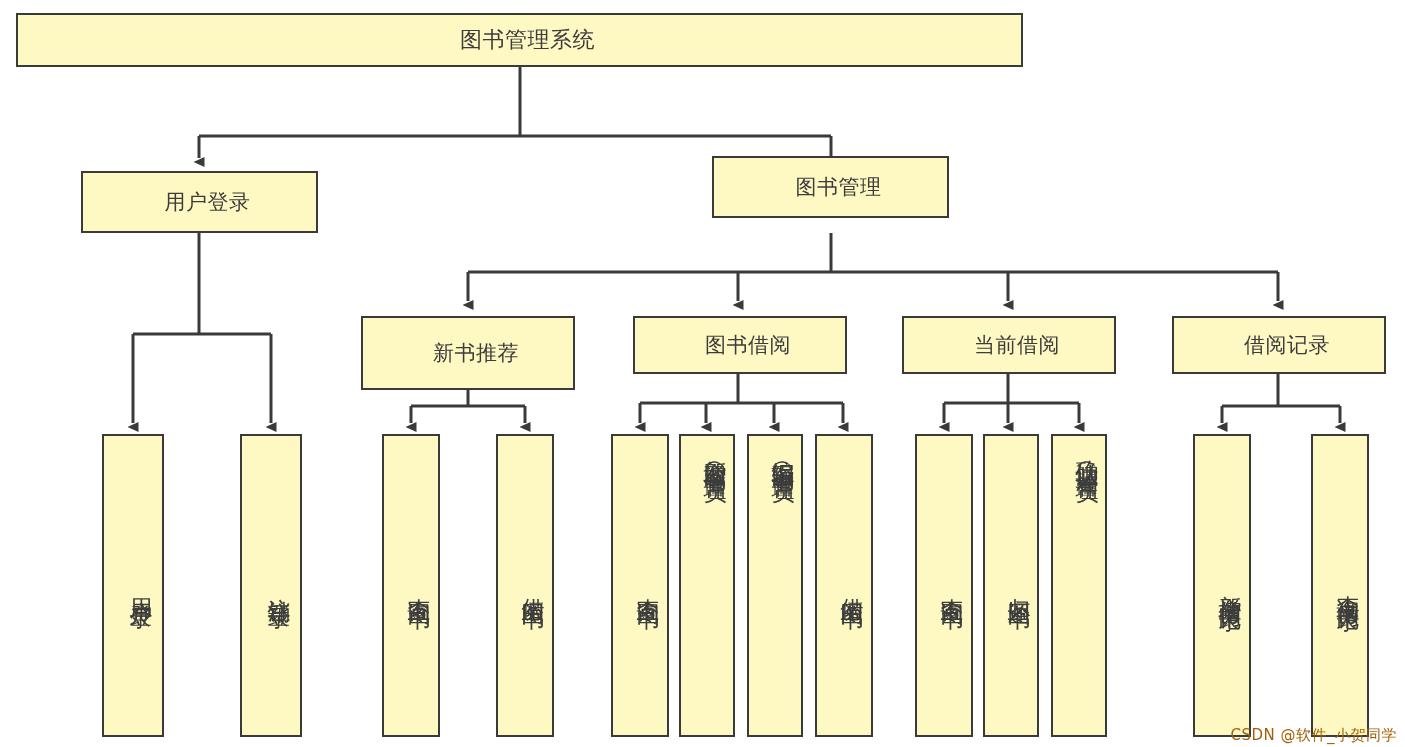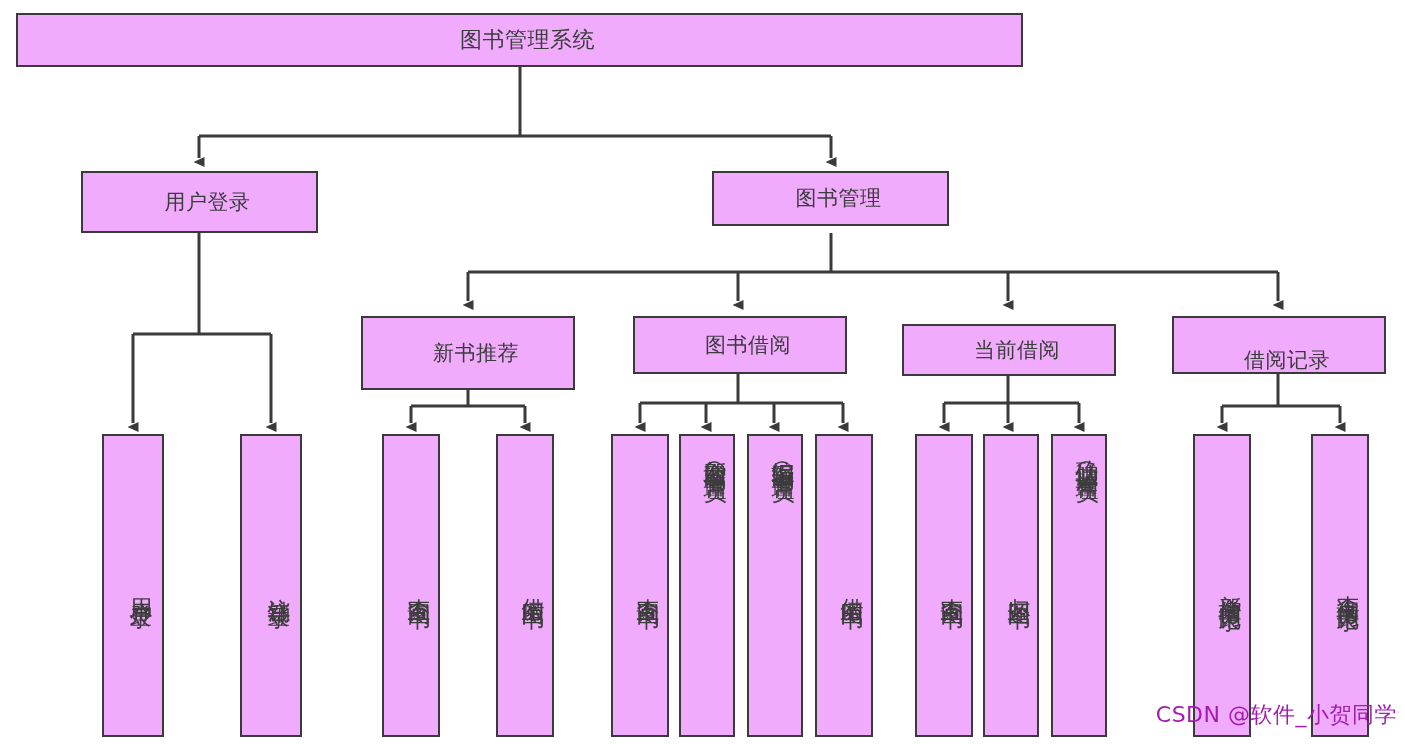--- a/index.html
+++ b/index.html
@@ -23,21 +23,21 @@
     position: absolute;
     left: 0;
     top: 0;
     width: 1405px;
     height: 747px;
     pointer-events: none;
   }
   .node {
     position: absolute;
     box-sizing: border-box;
-    background: #f0abfc;
+    background: #fef9c3;
     border: 2px solid #3a3a3a;
     display: flex;
     align-items: center;
     justify-content: center;
     overflow: hidden;
     padding-left: 16px;
   }
   .node .label {
     color: #3c3c3c;
     line-height: 1.08;
@@ -65,23 +65,23 @@
     letter-spacing: 3px;
     line-height: 1;
   }
   .node.v.centered {
     align-items: center;
     padding-top: 0;
   }
   #watermark {
     position: absolute;
     right: 8px;
-    bottom: 17px;
-    font-size: 22px;
-    color: #a21caf;
+    bottom: 2px;
+    font-size: 15px;
+    color: #a16207;
     letter-spacing: 0.5px;
     white-space: nowrap;
   }
 </style>
 </head>
 <body>
 
 <div id="canvas">
 
   <svg id="connectors" viewBox="0 0 1405 747" xmlns="http://www.w3.org/2000/svg">
@@ -134,34 +134,34 @@
     </g>
   </svg>
 
   <div class="node h root" style="left:16px; top:13px; width:1007px; height:54px;">
     <span class="label">图书管理系统</span>
   </div>
 
   <div class="node h" style="left:81px; top:171px; width:237px; height:62px;">
     <span class="label">用户登录</span>
   </div>
-  <div class="node h" style="left:712px; top:171px; width:237px; height:55px;">
+  <div class="node h" style="left:712px; top:156px; width:237px; height:62px;">
     <span class="label">图书管理</span>
   </div>
 
   <div class="node h" style="left:361px; top:316px; width:214px; height:74px;">
     <span class="label">新书推荐</span>
   </div>
   <div class="node h" style="left:633px; top:316px; width:214px; height:58px;justify-content:center;">
     <span class="label">图书借阅</span>
   </div>
-  <div class="node h" style="left:902px; top:316px; width:214px; height:52px;margin-top:8px;">
+  <div class="node h" style="left:902px; top:316px; width:214px; height:58px;">
     <span class="label">当前借阅</span>
   </div>
-  <div class="node h" style="left:1172px; top:316px; width:214px; height:58px;align-items:flex-end;">
+  <div class="node h" style="left:1172px; top:316px; width:214px; height:58px;">
     <span class="label">借阅记录</span>
   </div>
 
   <div class="node v centered" style="left:102px; top:434px; width:62px; height:303px;">
     <span class="label">用户登录</span>
   </div>
   <div class="node v centered" style="left:240px; top:434px; width:62px; height:303px;">
     <span class="label">注销登录</span>
   </div>
 

